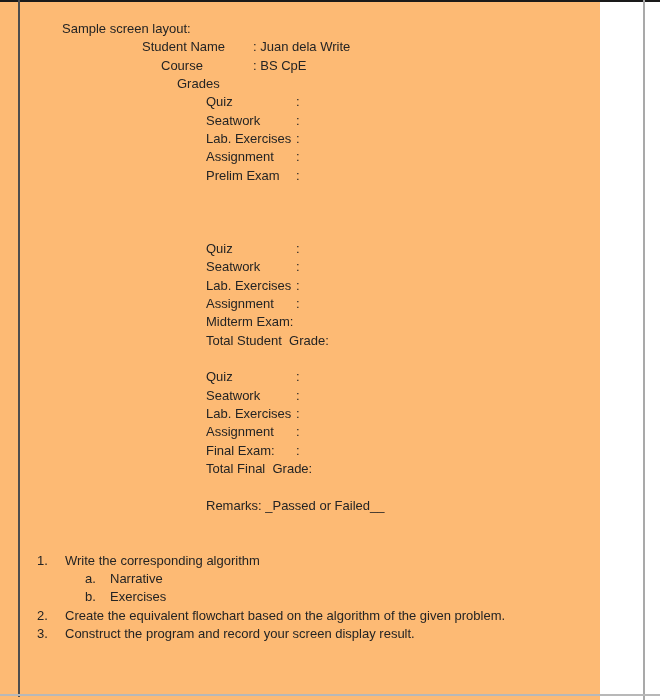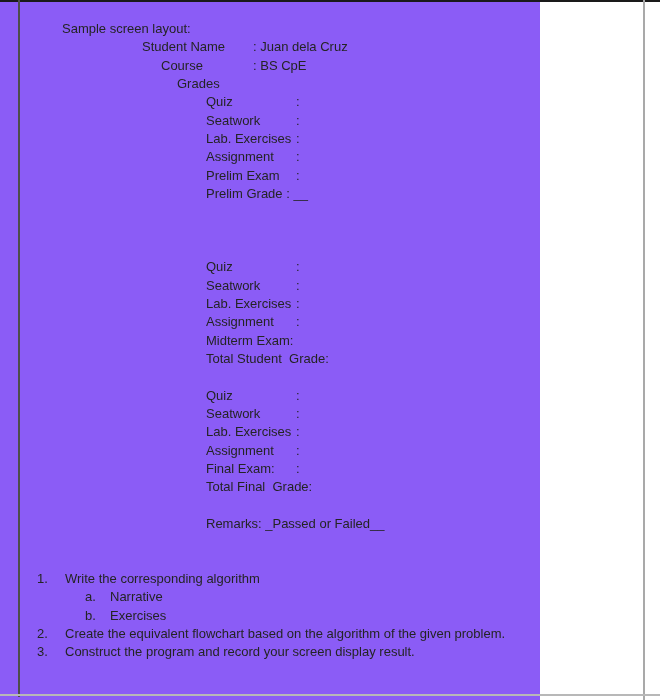--- a/index.html
+++ b/index.html
@@ -5,22 +5,22 @@
   html, body { margin: 0; padding: 0; }
   body {
     width: 660px; height: 700px;
     background: #ffffff;
     font-family: "Liberation Sans", "DejaVu Sans", sans-serif;
     color: #242424;
     overflow: hidden;
   }
   .page {
     position: relative;
-    width: 540px; height: 700px;
-    background: #8b5cf6;
+    width: 600px; height: 700px;
+    background: #fdba74;
   }
   
   .border-top    { position: absolute; top: 0; left: 0; width: 660px; height: 2px; background: #1a1a1a; }
   .border-left   { position: absolute; top: 0; left: 18px; width: 2px; height: 697px; background: #4d4d4d; }
   .border-right  { position: absolute; top: 0; left: 643px; width: 2px; height: 700px; background: #a9a9a9; }
   .border-bottom { position: absolute; top: 694px; left: 0; width: 660px; height: 2px; background: #b8b8b8; }
 
   .content {
     position: absolute;
     top: 20px; left: 0; right: 0;
@@ -58,21 +58,21 @@
   <div class="border-bottom"></div>
 
   <div class="content">
 
     <div class="line">
       <span class="at x-title">Sample screen layout:</span>
     </div>
 
     <div class="line">
       <span class="at x-stud">Student Name</span>
-      <span class="at x-val">: Juan dela Cruz</span>
+      <span class="at x-val">: Juan dela Write</span>
     </div>
     <div class="line">
       <span class="at x-crs">Course</span>
       <span class="at x-val">: BS CpE</span>
     </div>
     <div class="line">
       <span class="at x-grd">Grades</span>
     </div>
 
     <div class="line">
@@ -87,23 +87,20 @@
       <span class="at x-lab">Lab. Exercises</span>
       <span class="at x-col">:</span>
     </div>
     <div class="line">
       <span class="at x-lab">Assignment</span>
       <span class="at x-col">:</span>
     </div>
     <div class="line">
       <span class="at x-lab">Prelim Exam</span>
       <span class="at x-col">:</span>
-    </div>
-    <div class="line">
-      <span class="at x-lab">Prelim Grade : __</span>
     </div>
 
     <div class="sp3"></div>
 
     <div class="line">
       <span class="at x-lab">Quiz</span>
       <span class="at x-col">:</span>
     </div>
     <div class="line">
       <span class="at x-lab">Seatwork</span>

